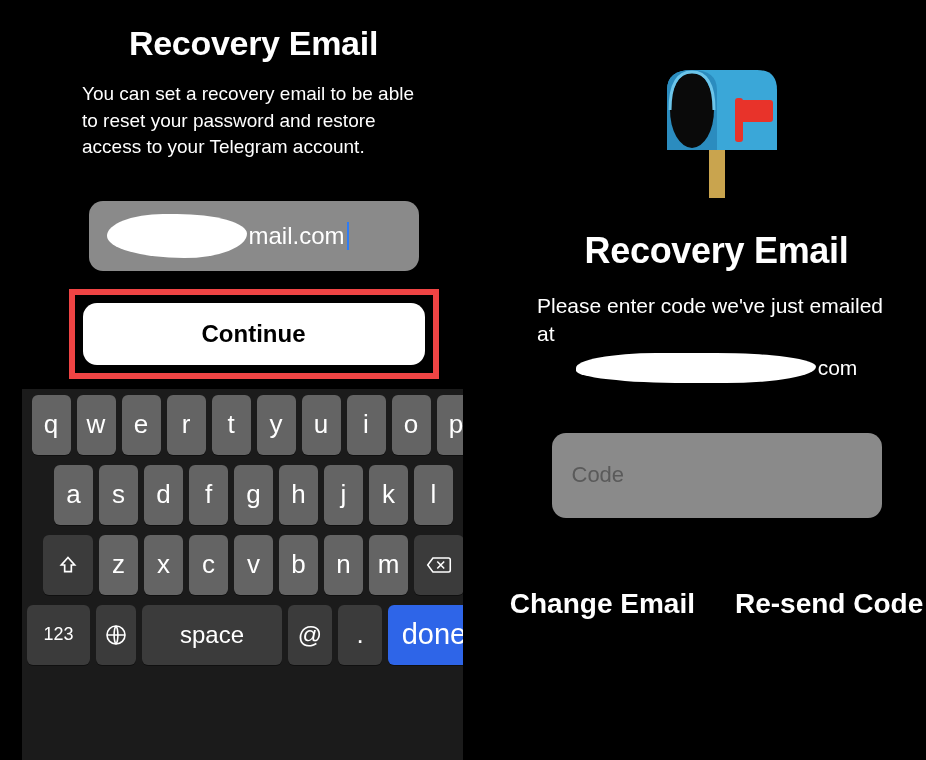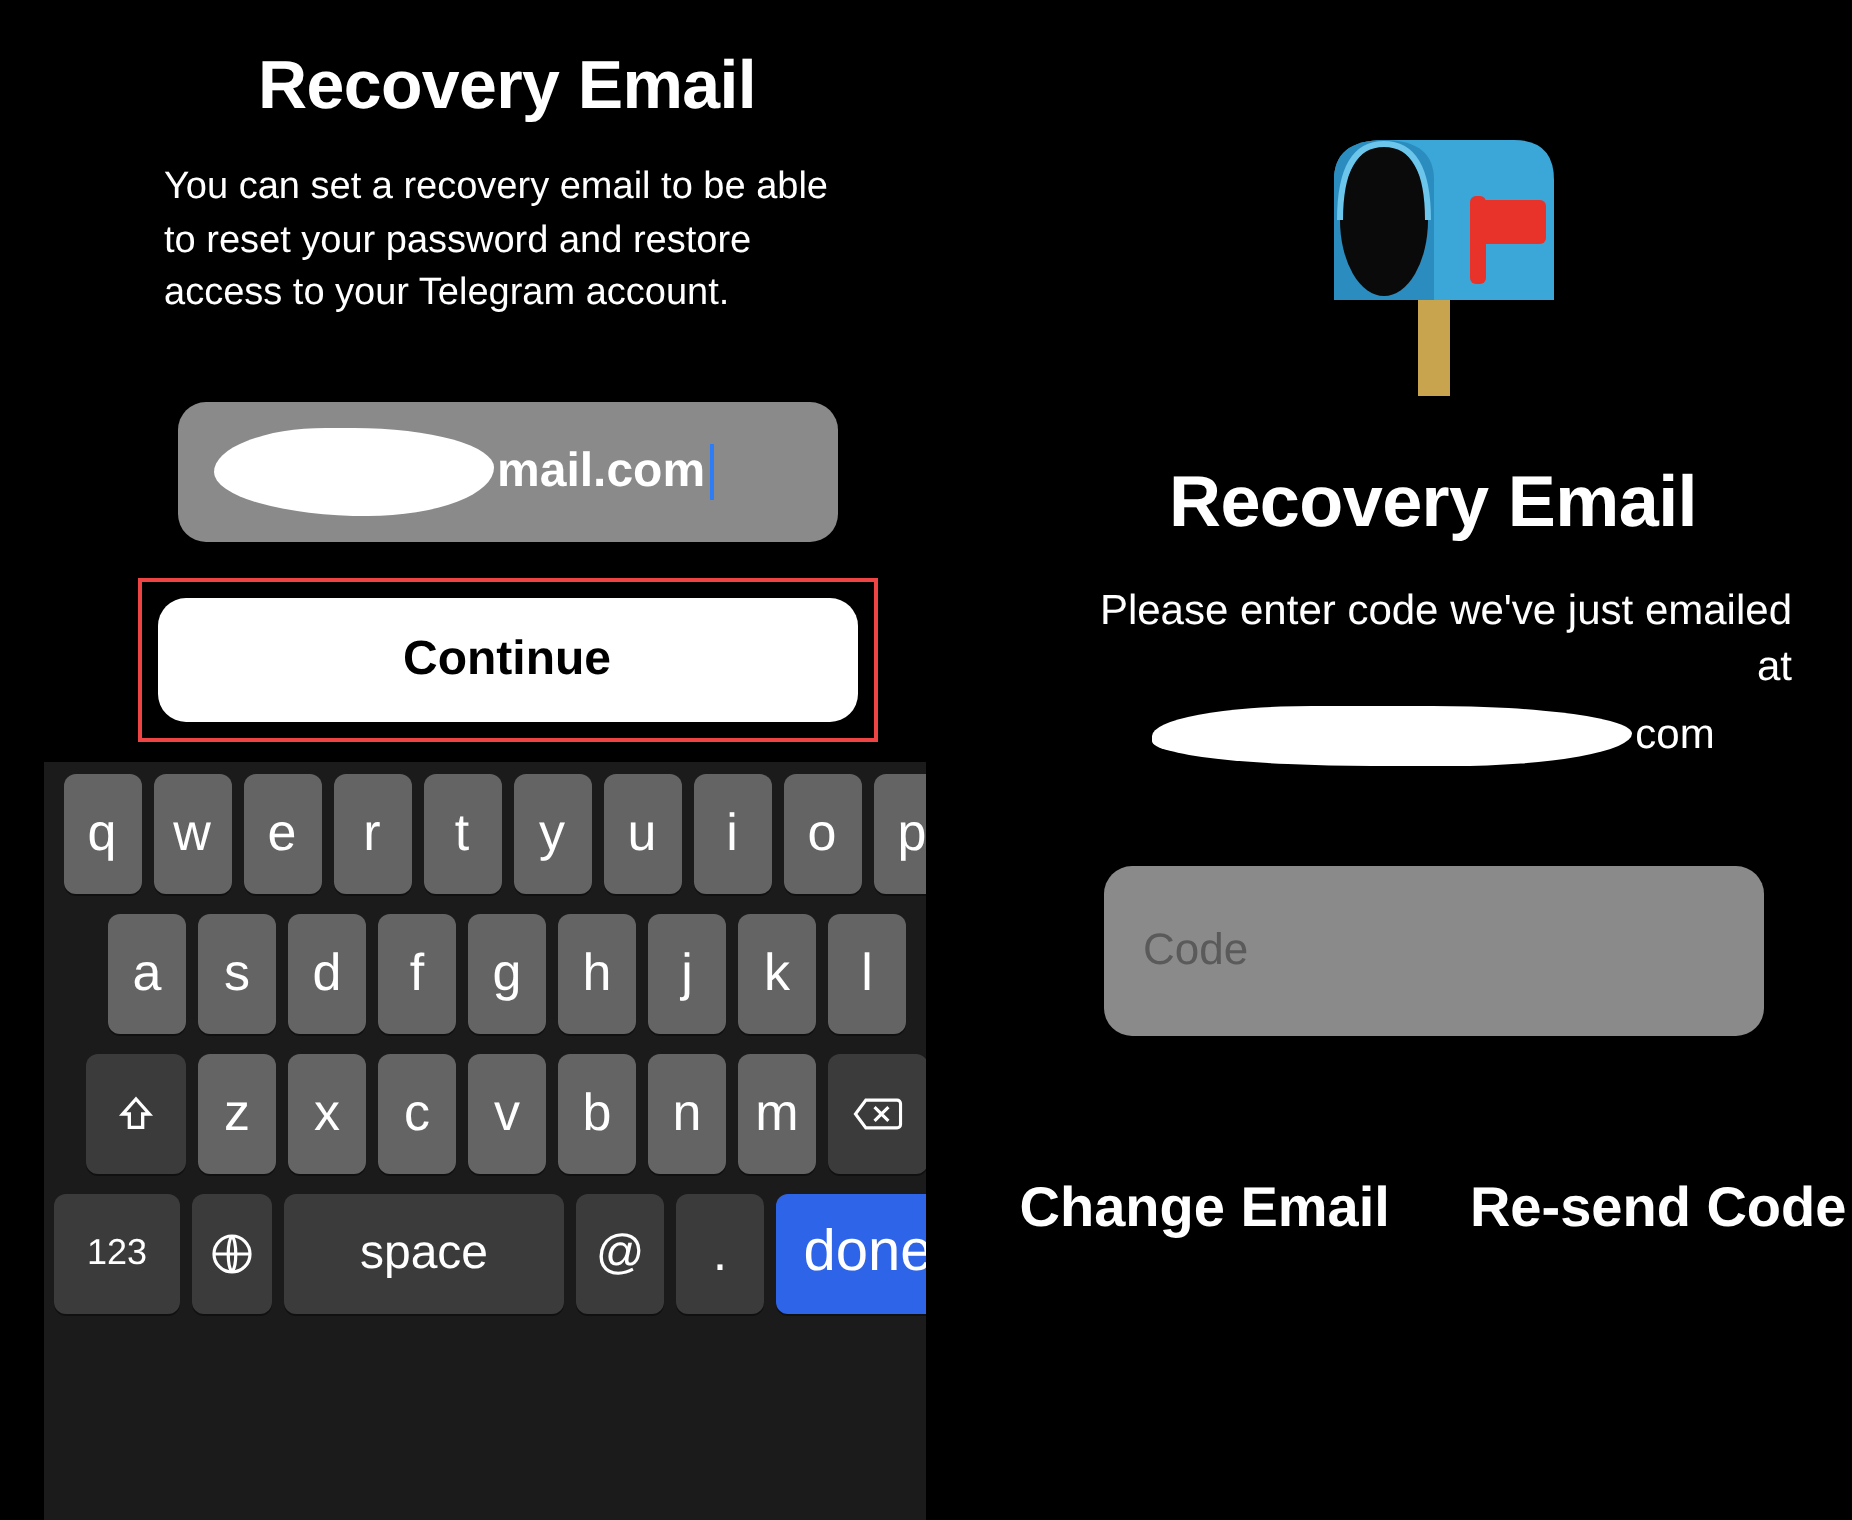--- a/index.html
+++ b/index.html
@@ -46,21 +46,20 @@
     .email-input {
       width: 330px;
       height: 70px;
       background: #8a8a8a;
       border-radius: 14px;
       display: flex;
       align-items: center;
       padding: 0 18px;
       margin-bottom: 18px;
       position: relative;
-      font-weight: bold;
     }
     .email-redact {
       width: 140px;
       height: 44px;
       background: #fff;
       border-radius: 40% 50% 45% 55% / 50% 45% 55% 50%;
       flex-shrink: 0;
     }
     .email-text {
       font-size: 24px;
@@ -69,21 +68,21 @@
     }
     .cursor {
       width: 2px;
       height: 28px;
       background: #2e7cf6;
       margin-left: 2px;
     }
     .continue-wrapper {
       width: 370px;
       padding: 8px;
-      border: 2px solid #ef4444;
+      border: 6px solid #ef4444;
     }
     .continue-btn {
       width: 100%;
       height: 62px;
       background: #fff;
       border: none;
       border-radius: 14px;
       font-size: 24px;
       font-weight: 600;
       color: #000;
@@ -131,21 +130,21 @@
       margin-bottom: 30px;
     }
     .title-right {
       font-size: 36px;
       font-weight: 700;
       margin-bottom: 20px;
       letter-spacing: -0.3px;
     }
     .subtitle-right {
       font-size: 21px;
-      text-align: right;
+      text-align: left;
       line-height: 1.35;
       padding: 0 30px;
       margin-bottom: 4px;
     }
     .email-line {
       display: flex;
       align-items: center;
       margin-bottom: 50px;
     }
     .email-redact2 {

